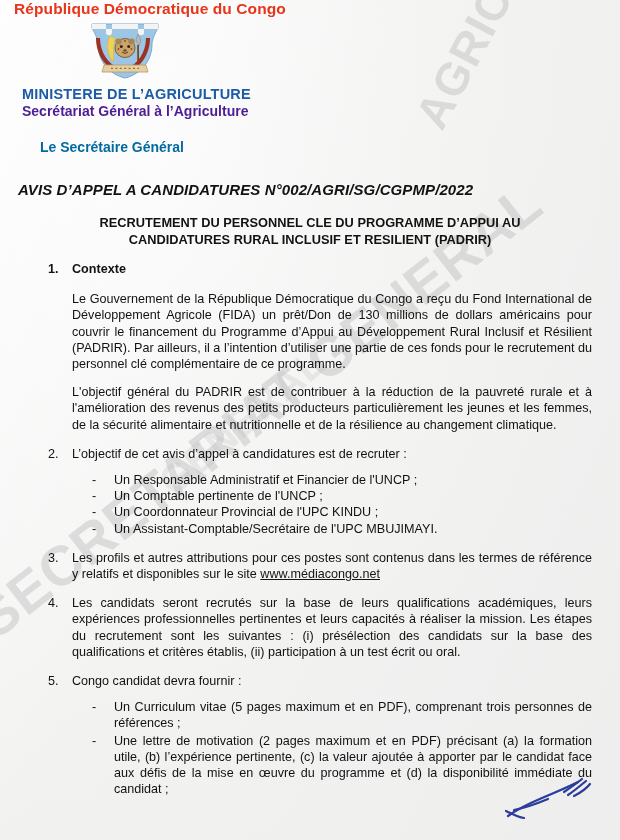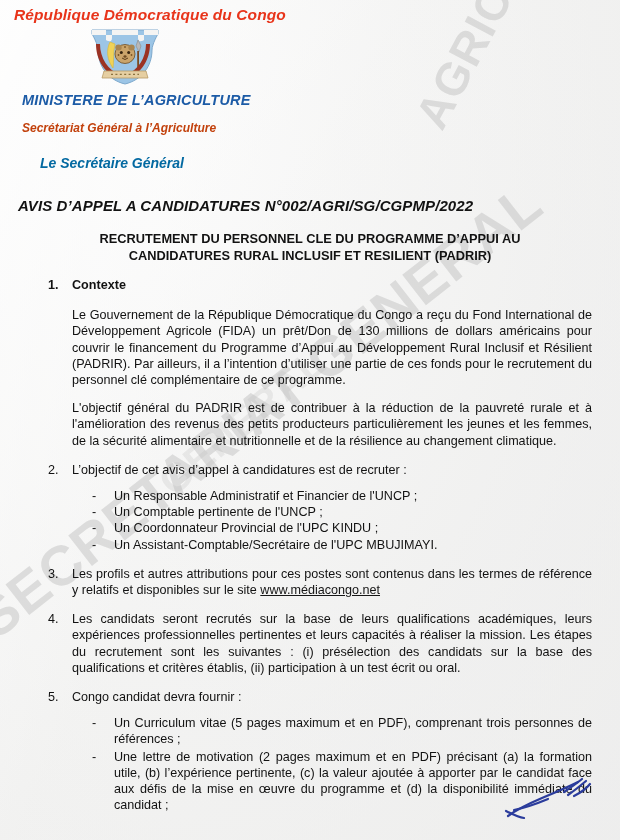--- a/index.html
+++ b/index.html
@@ -61,22 +61,21 @@
     transform: rotate(-40deg);
     transform-origin: left top;
     color: #c6c6c6;
     opacity: 0.30;
   }
 
   
   .header {
     position: relative;
     z-index: 3;
-    padding: 6px 0 0 0;
-    font-style: italic;
+    padding: 0 0 0 0;
   }
   .country-line {
     margin-left: 14px;
     color: #e8341a;
     font-weight: bold;
     font-size: 15.5px;
     letter-spacing: 0.1px;
   }
   .emblem-wrap {
     margin-top: 4px;
@@ -88,24 +87,24 @@
   .ministry-line {
     margin-top: 6px;
     margin-left: 22px;
     color: #1c5ba6;
     font-weight: bold;
     font-size: 14.5px;
     letter-spacing: 0.2px;
   }
   .sg-line {
     margin-left: 22px;
-    margin-top: 13px;
-    color: #c2410c;
-    font-weight: bold;
-    font-size: 12px;
+    margin-top: 1px;
+    color: #4c1d95;
+    font-weight: bold;
+    font-size: 14px;
   }
   .sg-title {
     margin-left: 40px;
     margin-top: 20px;
     color: #0369a1;
     font-weight: bold;
     font-size: 14px;
   }
 
   

